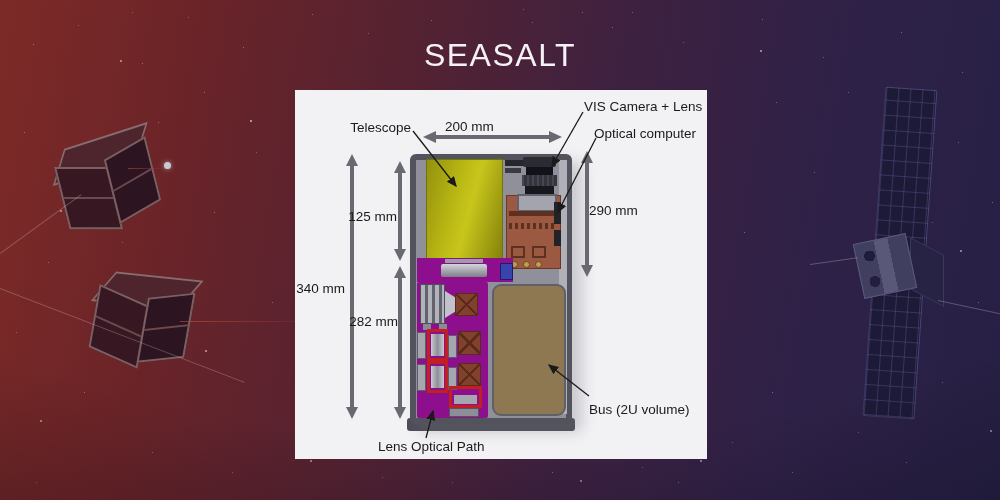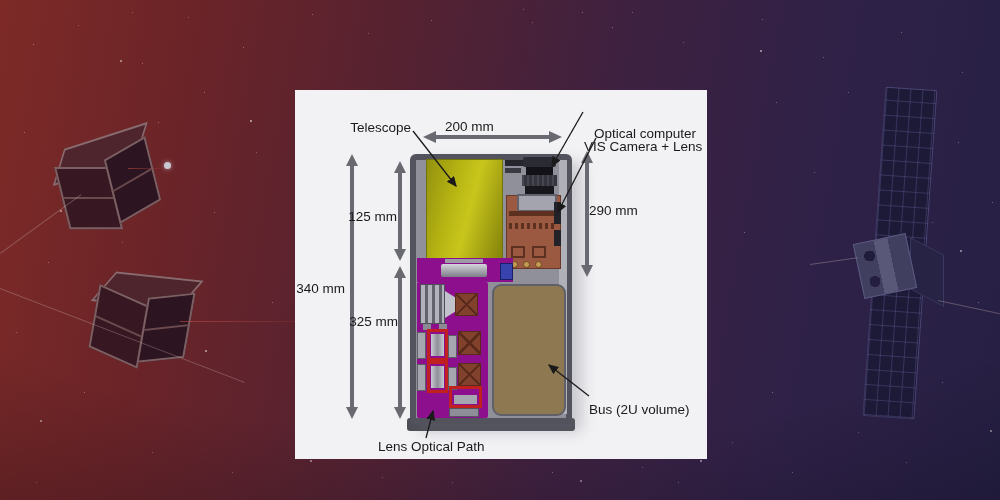--- a/index.html
+++ b/index.html
@@ -148,20 +148,21 @@
   <div class="rsat">
     <div class="rs-array"></div>
     <div class="rs-side"></div>
     <div class="rs-body"></div>
     <div class="ant rs-ant1"></div>
     <div class="ant rs-ant2"></div>
   </div>
 
   <div class="vignette"></div>
 
+  <h1 class="title">SEASALT</h1>
 
   <div class="panel">
 
     <div class="abs sat-foot"></div>
     <div class="abs sat-chassis"></div>
     <div class="abs sat-wall"></div>
     <div class="abs telescope"></div>
     <div class="abs dark-bar1"></div>
     <div class="abs dark-bar2"></div>
     <div class="abs pcb"></div>
@@ -238,22 +239,22 @@
       </defs>
       <line x1="118" y1="41" x2="161" y2="96" stroke="#1a1a1a" stroke-width="1.3" marker-end="url(#ah)"></line>
       <line x1="288" y1="22" x2="257" y2="76" stroke="#1a1a1a" stroke-width="1.3" marker-end="url(#ah)"></line>
       <line x1="301" y1="48" x2="263" y2="122" stroke="#1a1a1a" stroke-width="1.3" marker-end="url(#ah)"></line>
       <line x1="294" y1="306" x2="254" y2="275" stroke="#1a1a1a" stroke-width="1.3" marker-end="url(#ah)"></line>
       <line x1="131" y1="348" x2="138" y2="321" stroke="#1a1a1a" stroke-width="1.3" marker-end="url(#ah)"></line>
     </svg>
 
     <div class="lbl" style="right:296px;top:30px;">Telescope</div>
     <div class="lbl" style="left:150px;top:29px;width:76px;text-align:left;">200 mm</div>
-    <div class="lbl" style="left:289px;top:9px;margin-top:40px;">VIS Camera + Lens</div>
+    <div class="lbl" style="left:289px;top:9px;">VIS Camera + Lens</div>
     <div class="lbl" style="left:299px;top:36px;">Optical computer</div>
     <div class="lbl" style="left:294px;top:113px;">290 mm</div>
     <div class="lbl" style="right:310px;top:119px;">125 mm</div>
     <div class="lbl" style="right:362px;top:191px;padding-left:48px;">340 mm</div>
-    <div class="lbl" style="right:309px;top:224px;">325 mm</div>
+    <div class="lbl" style="right:309px;top:224px;">282 mm</div>
     <div class="lbl" style="left:294px;top:312px;">Bus (2U volume)</div>
     <div class="lbl" style="left:83px;top:349px;">Lens Optical Path</div>
   </div>
 </div>
 
 </body></html>

